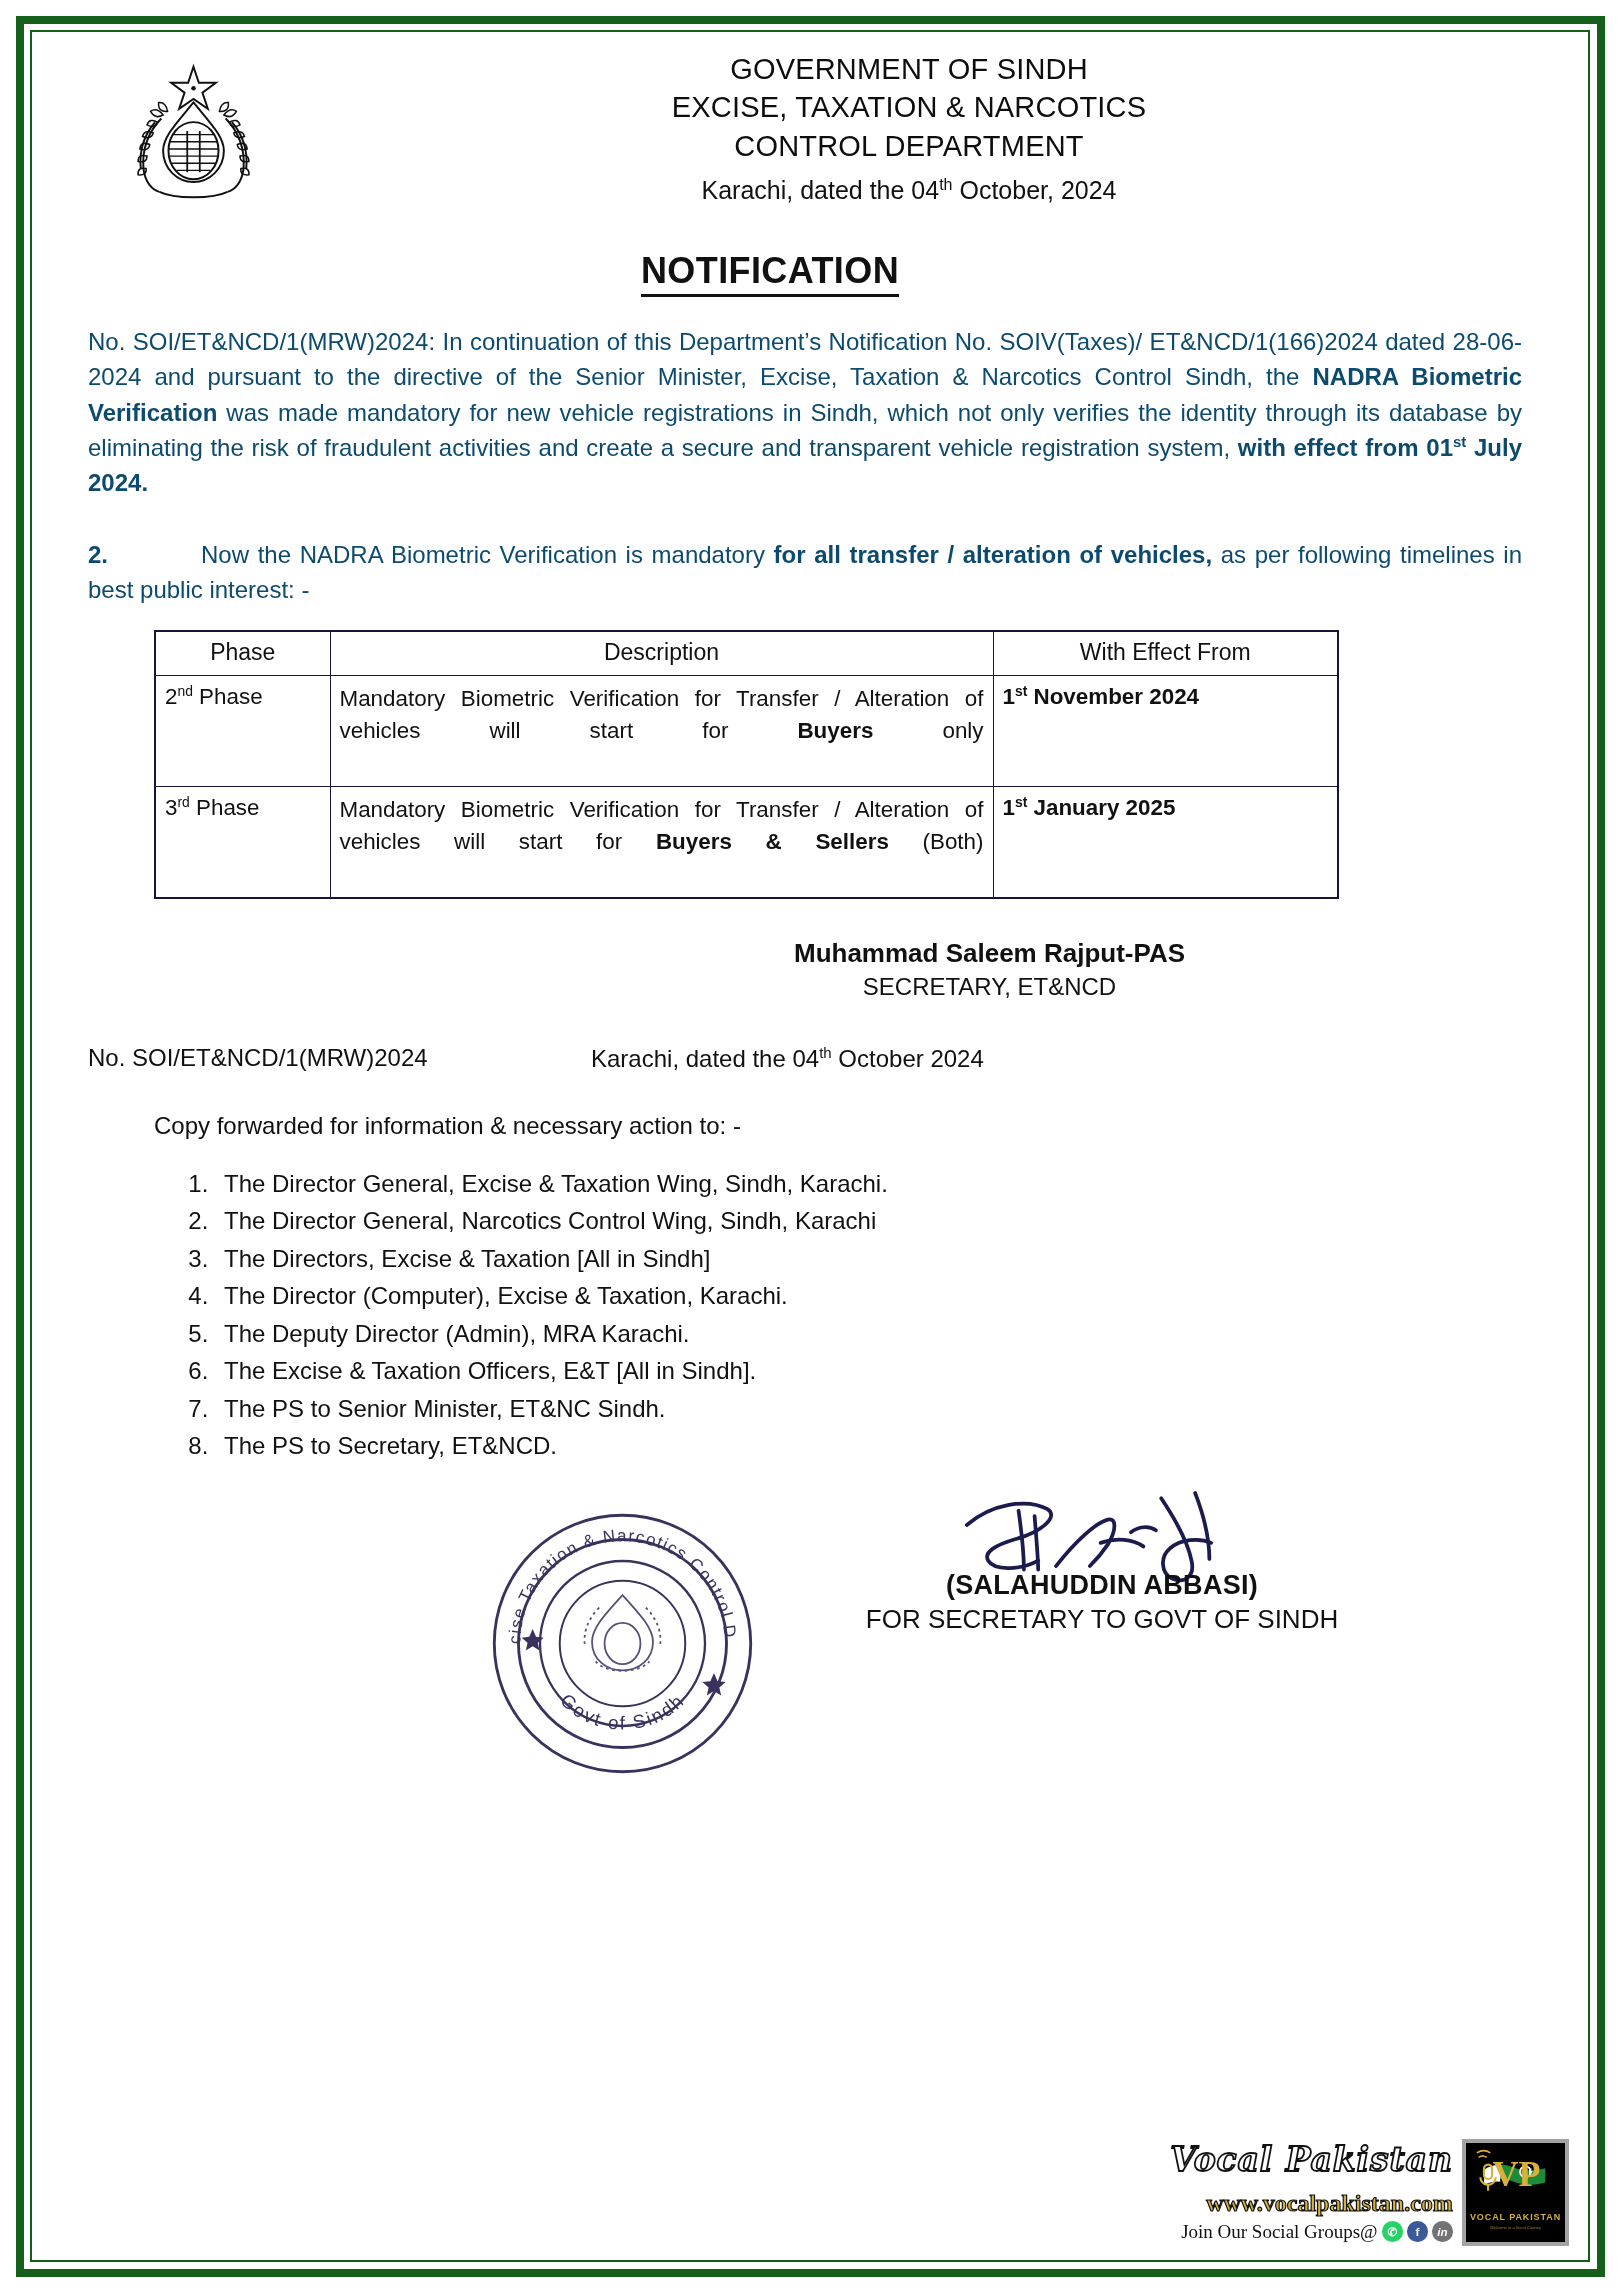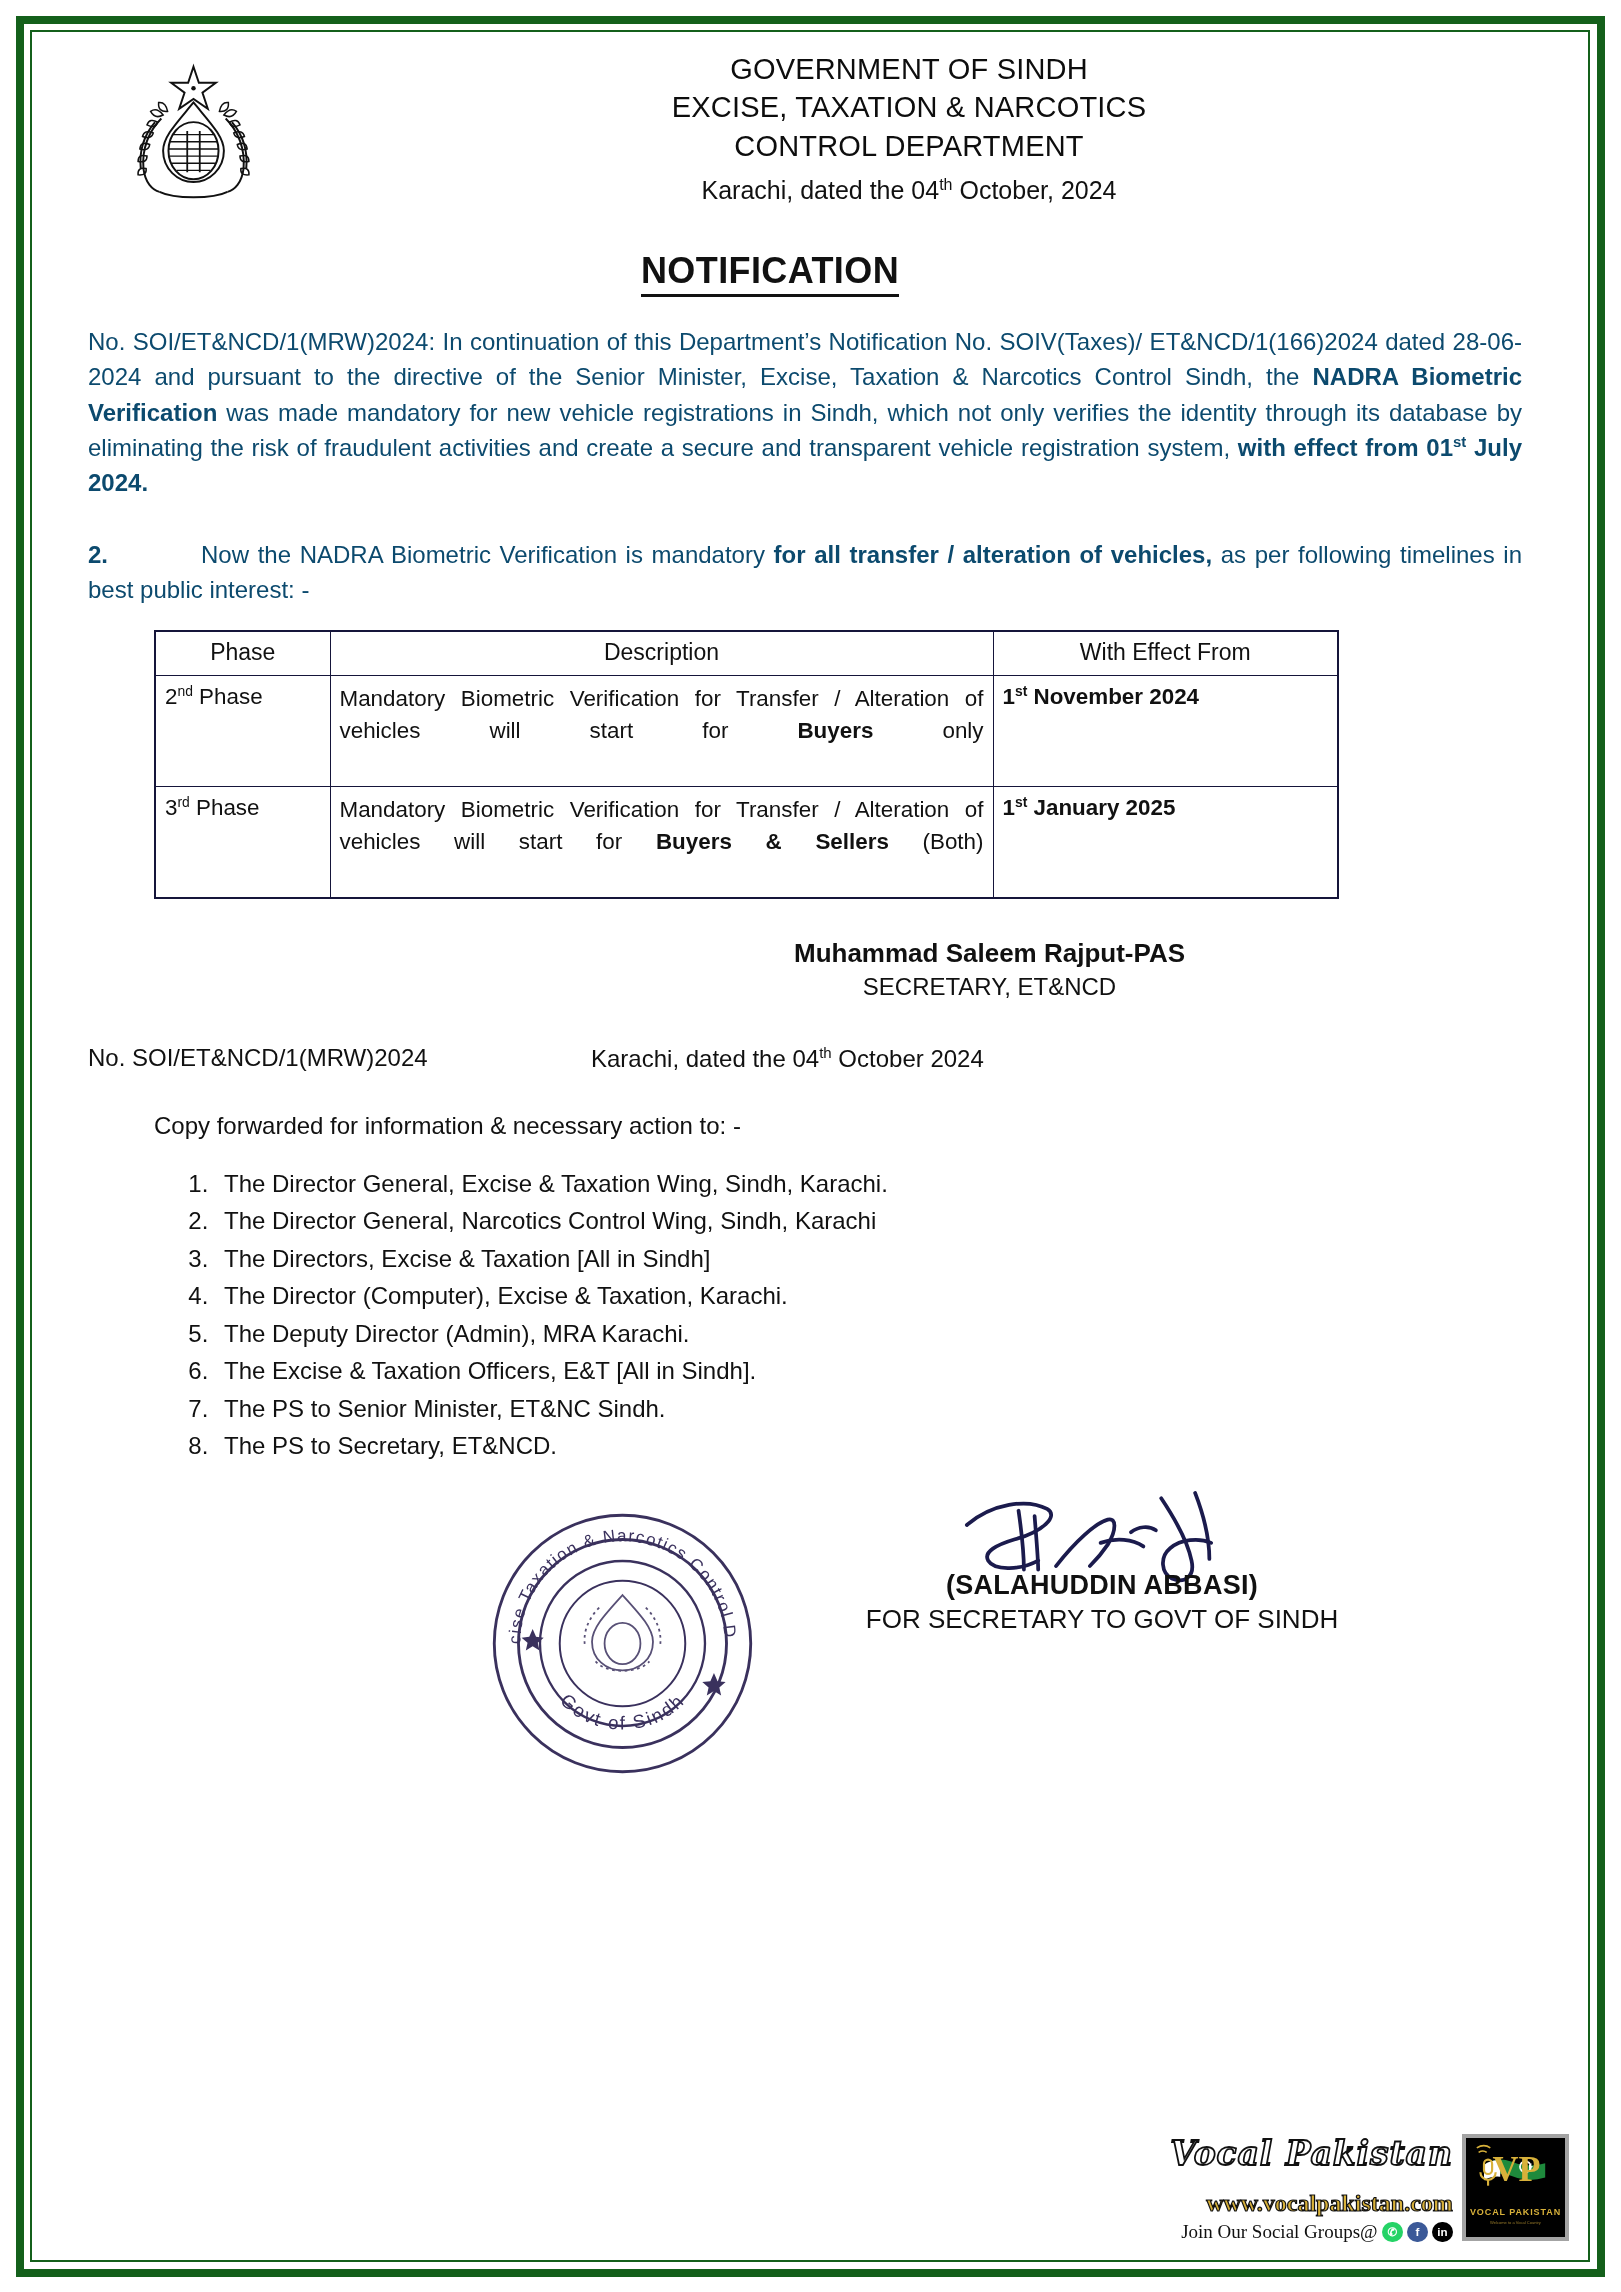--- a/index.html
+++ b/index.html
@@ -232,41 +232,41 @@
     letter-spacing: 0.9px;
     line-height: 1.05;
   }
   .wm-url {
     font-family: "Liberation Serif", serif;
     font-weight: bold;
     font-size: 24px;
     color: #d8b13a;
     -webkit-text-stroke: 1.2px #111;
     line-height: 1.1;
-    margin-top: 18px;
+    margin-top: 12px;
   }
   .wm-join {
     font-family: "Liberation Serif", serif;
     font-size: 19px;
     color: #111;
     margin-top: 4.5px;
     display: flex;
     align-items: center;
     justify-content: flex-end;
     gap: 4.5px;
   }
   .soc {
     width: 20.6px; height: 20.6px; border-radius: 50%;
     display: inline-flex; align-items:center; justify-content:center;
     font-size: 11.6px; color: #fff; font-weight: bold;
     font-family: "Liberation Sans", sans-serif;
   }
   .soc.wa { background: #25D366; }
   .soc.fb { background: #3b5998; }
-  .soc.li { background: #000000; }
+  .soc.li { background: #737373; font-style: italic; }
   .wm-logo {
     width: 107px; height: 107px;
     background: #a3a3a3;
     display: flex; flex-direction: column;
     align-items: center; justify-content: center;
   }
 </style>
 </head>
 <body>
 

